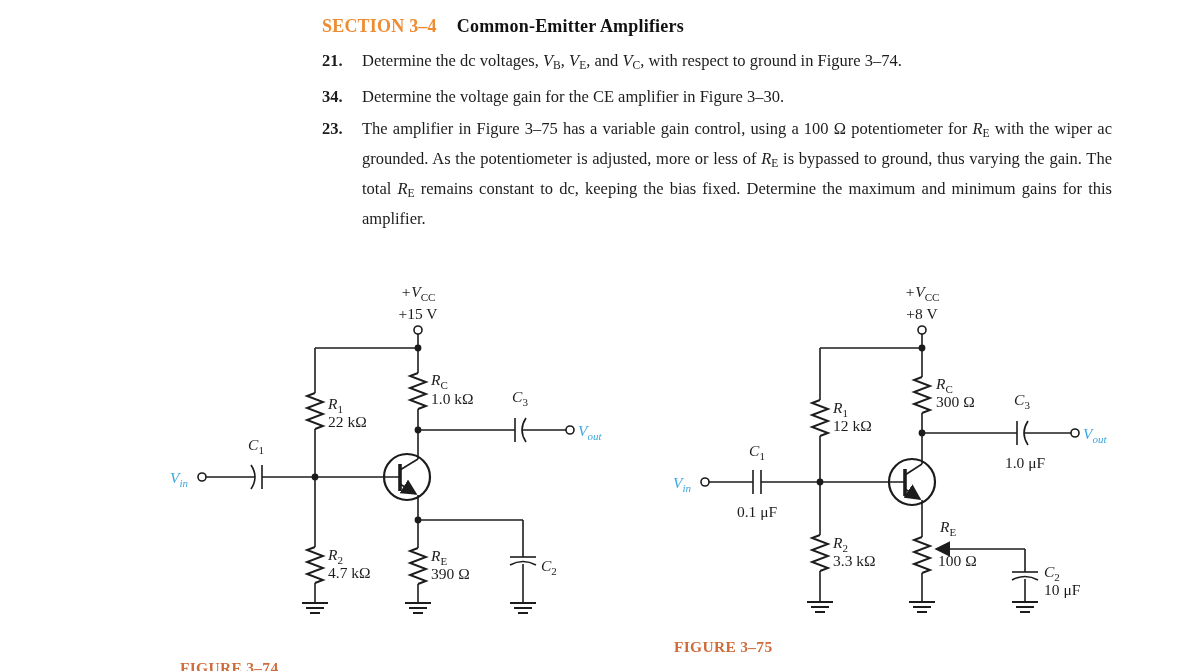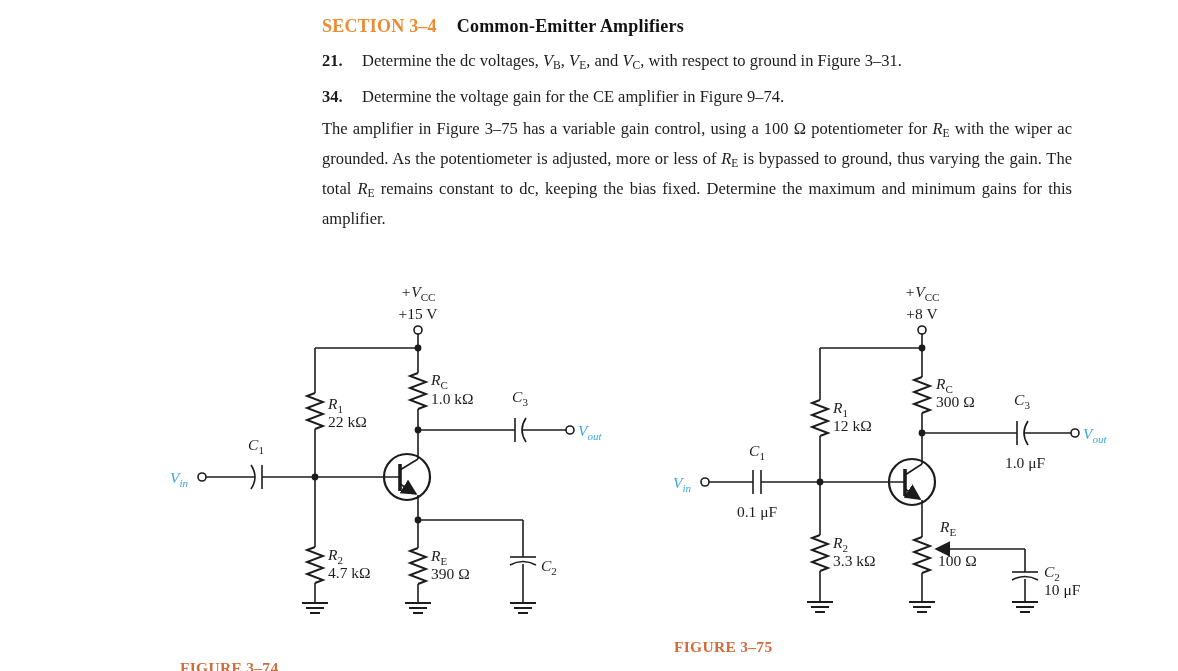--- a/index.html
+++ b/index.html
@@ -35,27 +35,28 @@
 
 <div class="page">
 
   <div class="textblock">
     <div class="section-head">
       <span class="section-label">SECTION 3–4</span><span class="section-title">Common-Emitter Amplifiers</span>
     </div>
 
     <div class="problem">
       <div class="pnum">21.</div>
-      <div class="ptext"><span class="seg-n">Determine the dc voltages, </span><span class="seg-i">V</span><span class="seg-s">B</span><span class="seg-n">, </span><span class="seg-i">V</span><span class="seg-s">E</span><span class="seg-n">, and </span><span class="seg-i">V</span><span class="seg-s">C</span><span class="seg-n">, with respect to ground in Figure 3–31.</span></div>
+      <div class="ptext"><span class="seg-n">Determine the dc voltages, </span><span class="seg-i">V</span><span class="seg-s">B</span><span class="seg-n">, </span><span class="seg-i">V</span><span class="seg-s">E</span><span class="seg-n">, and </span><span class="seg-i">V</span><span class="seg-s">C</span><span class="seg-n">, with respect to ground in Figure 3–74.</span></div>
     </div>
     <div class="problem">
       <div class="pnum">34.</div>
-      <div class="ptext"><span class="seg-n">Determine the voltage gain for the CE amplifier in Figure 9–74.</span></div>
+      <div class="ptext"><span class="seg-n">Determine the voltage gain for the CE amplifier in Figure 3–30.</span></div>
     </div>
     <div class="problem">
+      <div class="pnum">23.</div>
       <div class="ptext"><span class="seg-n">The amplifier in Figure 3–75 has a variable gain control, using a 100 Ω potentiometer for </span><span class="seg-i">R</span><span class="seg-s">E</span><span class="seg-n"> with the wiper ac grounded. As the potentiometer is adjusted, more or less of </span><span class="seg-i">R</span><span class="seg-s">E</span><span class="seg-n"> is bypassed to ground, thus varying the gain. The total </span><span class="seg-i">R</span><span class="seg-s">E</span><span class="seg-n"> remains constant to dc, keeping the bias fixed. Determine the maximum and minimum gains for this amplifier.</span></div>
     </div>
   </div>
 
   <svg class="schematic" style="left:160px;top:280px;" width="460" height="391" viewBox="0 0 460 391">
     <defs>
       <marker id="arr74" viewBox="0 0 10 10" refX="9" refY="5" markerWidth="10" markerHeight="10" orient="auto">
         <path d="M0,0 L10,5 L0,10 z" fill="#1C1C1C"></path>
       </marker>
     </defs>

